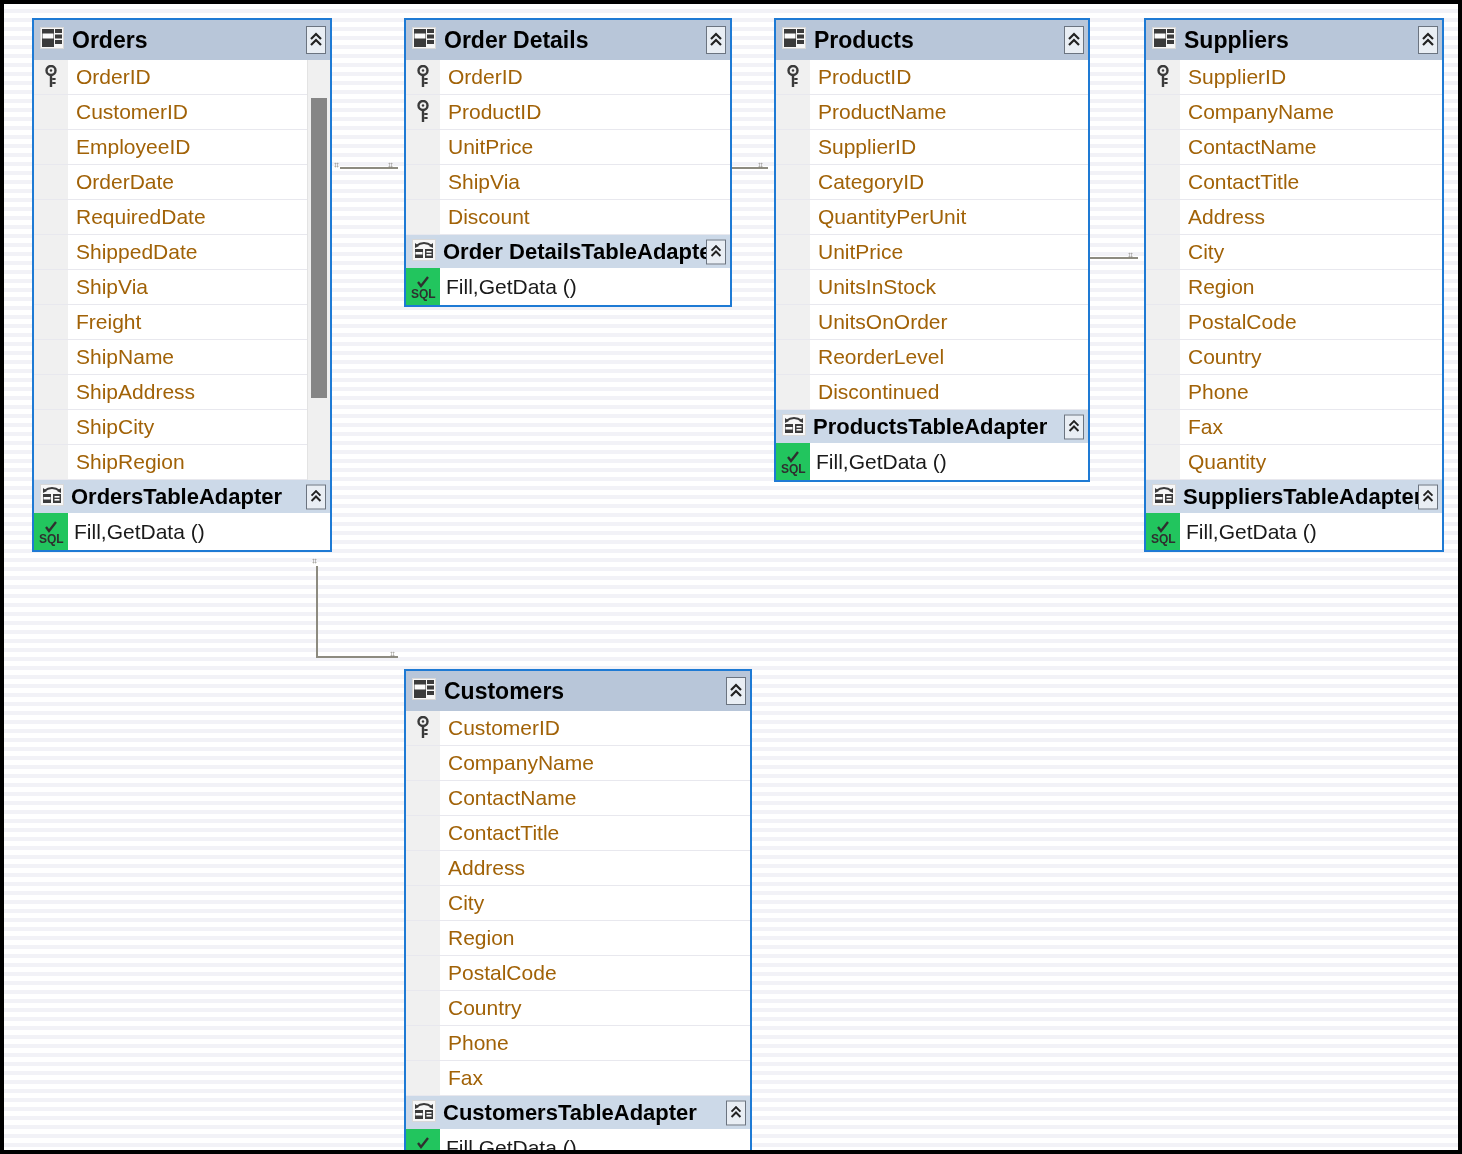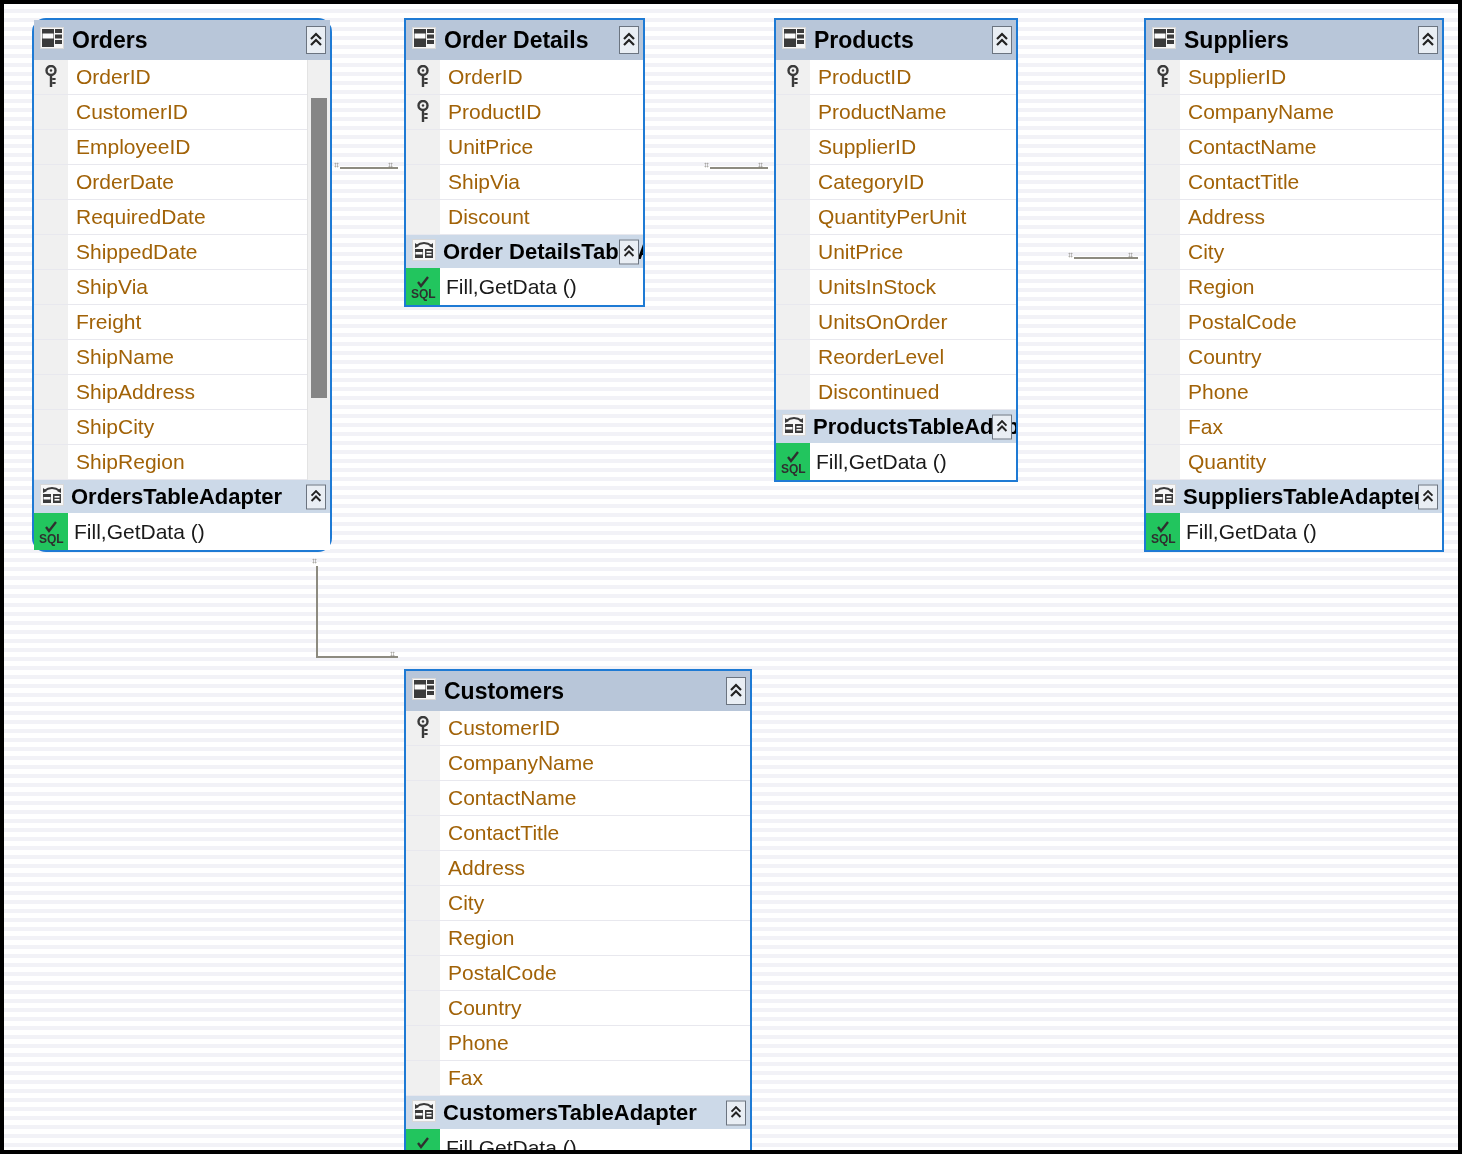--- a/index.html
+++ b/index.html
@@ -192,21 +192,21 @@
     <div class="conn-end" style="left:1124px; top:248px;">⌗</div>
   </div>
 
   <div>
     <div class="conn conn-v" style="left:312px; top:562px; height:92px;"></div>
     <div class="conn conn-h" style="left:312px; top:652px; width:82px;"></div>
     <div class="conn-end" style="left:308px; top:554px;">⌗</div>
     <div class="conn-end" style="left:386px; top:647px;">⌗</div>
   </div>
 
-  <div class="entity" style="left:28px; top:14px; width:300px;border-radius:14px;">
+  <div class="entity" style="left:28px; top:14px; width:300px;">
     <div class="ent-header">
       <span>
         <svg width="24" height="22" viewBox="0 0 24 22">
           <rect x="0.5" y="0.5" width="23" height="21" fill="#f7f7f7" stroke="#d8d8d8"></rect>
           <rect x="2" y="2" width="12" height="18" fill="#3b3b3b"></rect>
           <rect x="2.5" y="6.5" width="11" height="5" fill="#fbfbfb"></rect>
           <rect x="15" y="2" width="7" height="4" fill="#3b3b3b"></rect>
           <rect x="15" y="7.5" width="7" height="4" fill="#3b3b3b"></rect>
           <rect x="15" y="13" width="7" height="4" fill="#3b3b3b"></rect>
         </svg>
@@ -310,21 +310,21 @@
       <span class="field-gutter">
         <svg width="28" height="28" viewBox="0 0 28 28">
           <polyline points="9,9 12,13 19,4" fill="none" stroke="#2f2f2f" stroke-width="2.3"></polyline>
           <text x="2" y="25" font-family="Liberation Sans, sans-serif" font-size="12" font-weight="bold" fill="#2f2f2f">SQL</text>
         </svg>
       </span>
       <span class="adapter-query-label">Fill,GetData ()</span>
     </div>
   </div>
 
-  <div class="entity" style="left:400px; top:14px; width:241px;">
+  <div class="entity" style="left:400px; top:14px; width:328px;">
     <div class="ent-header">
       <span>
         <svg width="24" height="22" viewBox="0 0 24 22">
           <rect x="0.5" y="0.5" width="23" height="21" fill="#f7f7f7" stroke="#d8d8d8"></rect>
           <rect x="2" y="2" width="12" height="18" fill="#3b3b3b"></rect>
           <rect x="2.5" y="6.5" width="11" height="5" fill="#fbfbfb"></rect>
           <rect x="15" y="2" width="7" height="4" fill="#3b3b3b"></rect>
           <rect x="15" y="7.5" width="7" height="4" fill="#3b3b3b"></rect>
           <rect x="15" y="13" width="7" height="4" fill="#3b3b3b"></rect>
         </svg>
@@ -404,21 +404,21 @@
       <span class="field-gutter">
         <svg width="28" height="28" viewBox="0 0 28 28">
           <polyline points="9,9 12,13 19,4" fill="none" stroke="#2f2f2f" stroke-width="2.3"></polyline>
           <text x="2" y="25" font-family="Liberation Sans, sans-serif" font-size="12" font-weight="bold" fill="#2f2f2f">SQL</text>
         </svg>
       </span>
       <span class="adapter-query-label">Fill,GetData ()</span>
     </div>
   </div>
 
-  <div class="entity" style="left:770px; top:14px; width:244px;">
+  <div class="entity" style="left:770px; top:14px; width:316px;">
     <div class="ent-header">
       <span>
         <svg width="24" height="22" viewBox="0 0 24 22">
           <rect x="0.5" y="0.5" width="23" height="21" fill="#f7f7f7" stroke="#d8d8d8"></rect>
           <rect x="2" y="2" width="12" height="18" fill="#3b3b3b"></rect>
           <rect x="2.5" y="6.5" width="11" height="5" fill="#fbfbfb"></rect>
           <rect x="15" y="2" width="7" height="4" fill="#3b3b3b"></rect>
           <rect x="15" y="7.5" width="7" height="4" fill="#3b3b3b"></rect>
           <rect x="15" y="13" width="7" height="4" fill="#3b3b3b"></rect>
         </svg>

